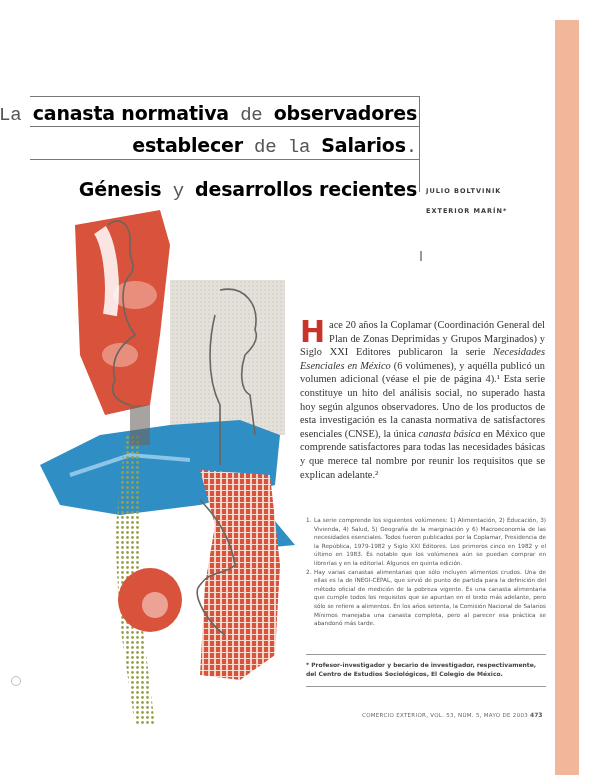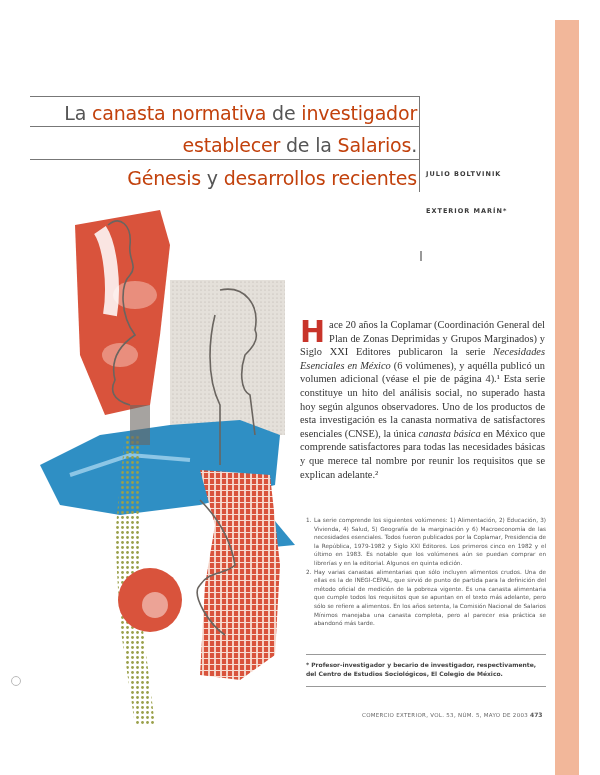--- a/index.html
+++ b/index.html
@@ -1,20 +1,20 @@
 <!DOCTYPE html>
 <html><head>
 <meta charset="utf-8">
 <style>
   html, body { margin:0; padding:0; }
   body { width:600px; height:775px; background:#ffffff; position:relative; overflow:hidden; font-family:"Liberation Serif", serif; color:#2a2a2a; }
   .side-strip { position:absolute; left:555px; top:20px; width:24px; height:755px; background:#f2b79a; }
   .title-line { position:absolute; right:0; font-family:"DejaVu Sans", sans-serif; font-size:19px; color:#3b3a2e; white-space:nowrap; letter-spacing:-0.2px; }
-  .title-line b { font-weight:normal; color:#c2410c; }
-  .title-line .l { font-weight:normal; color:#555; }
+  .title-line b { font-weight:bold; color:#000000; }
+  .title-line .l { font-weight:normal; color:#555;font-family:Liberation Mono, monospace; }
   .rule { position:absolute; height:1px; background:#777; }
   .vrule { position:absolute; width:1px; background:#777; }
   .author { position:absolute; font-family:"DejaVu Sans", sans-serif; font-size:6.5px; font-weight:bold; letter-spacing:1px; color:#3a3a3a; }
   .art { position:absolute; left:40px; top:205px; width:270px; height:540px; }
   .body-text { position:absolute; left:300px; top:318px; width:245px; font-size:10.4px; line-height:13.6px; text-align:justify; color:#333; }
   .body-text p { margin:0; }
   .body-text p + p { text-indent:12px; }
   .dropcap { float:left; font-family:"DejaVu Sans", sans-serif; font-weight:bold; color:#c8342a; font-size:30px; line-height:24px; margin:2px 4px 0 0; }
   .notes { position:absolute; left:306px; top:516px; width:240px; font-family:"DejaVu Sans", sans-serif; font-size:5.7px; line-height:8.6px; color:#555; text-align:justify; }
   .notes .note { position:relative; padding-left:8px; margin:0; }
@@ -30,30 +30,30 @@
 <body>
 
 <div class="side-strip"></div>
 
 <div class="rule" style="left:30px; top:96px; width:390px;"></div>
 <div class="rule" style="left:30px; top:126px; width:390px;"></div>
 <div class="rule" style="left:30px; top:159px; width:390px;"></div>
 <div class="vrule" style="left:419px; top:96px; height:96px;"></div>
 
 <div class="title-line" style="right:183px; top:102px;">
-  <span class="l">La </span><b>canasta normativa</b><span class="l"> de </span><b>investigador</b>
+  <span class="l">La </span><b>canasta normativa</b><span class="l"> de </span><b>observadores</b>
 </div>
 <div class="title-line" style="right:183px; top:134px;">
   <b>establecer</b><span class="l"> de la </span><b>Salarios</b><span class="l">.</span>
 </div>
-<div class="title-line" style="right:183px; top:167px;">
+<div class="title-line" style="right:183px; top:178px;">
   <b>Génesis</b><span class="l"> y </span><b>desarrollos recientes</b>
 </div>
 
-<div class="author" style="left:426px; top:170px;">JULIO BOLTVINIK</div>
+<div class="author" style="left:426px; top:187px;">JULIO BOLTVINIK</div>
 <div class="author" style="left:426px; top:207px;">EXTERIOR MARÍN*</div>
 
 <div class="mark-i"></div>
 
 <svg class="art" viewBox="0 0 270 540">
   <defs>
     <pattern id="plaid" width="6" height="6" patternUnits="userSpaceOnUse">
       <rect width="6" height="6" fill="#d9533c"></rect>
       <rect x="0" y="0" width="2" height="6" fill="#f4d0c4"></rect>
       <rect x="0" y="3" width="6" height="1" fill="#f7dcd2"></rect>

